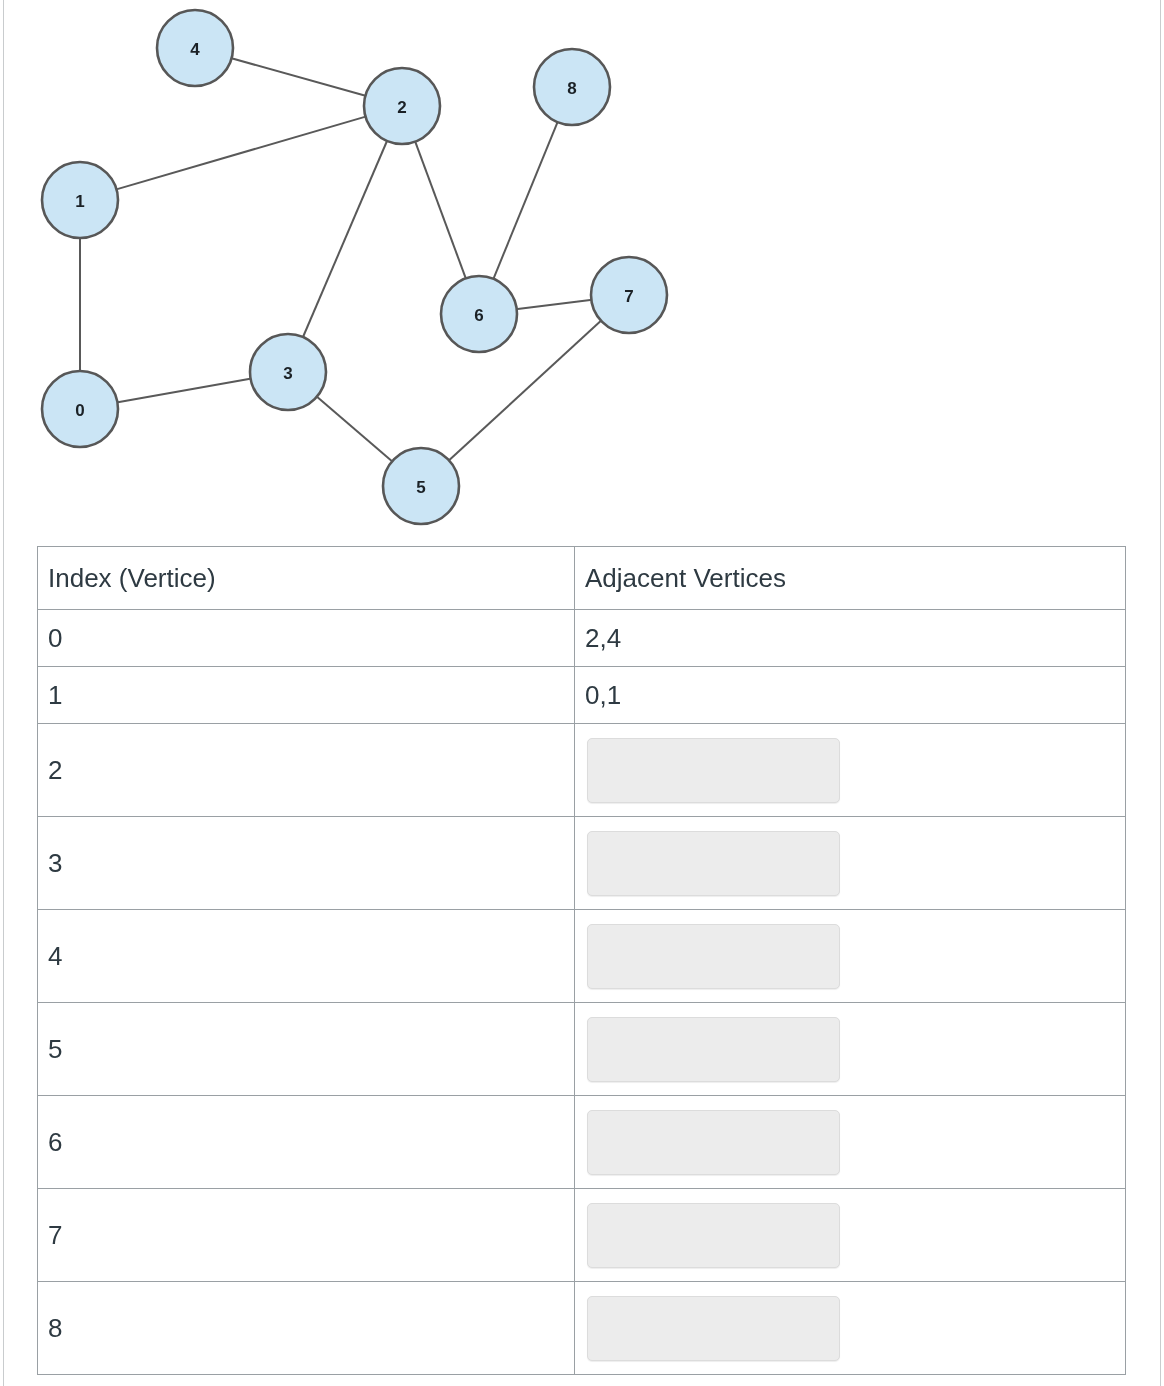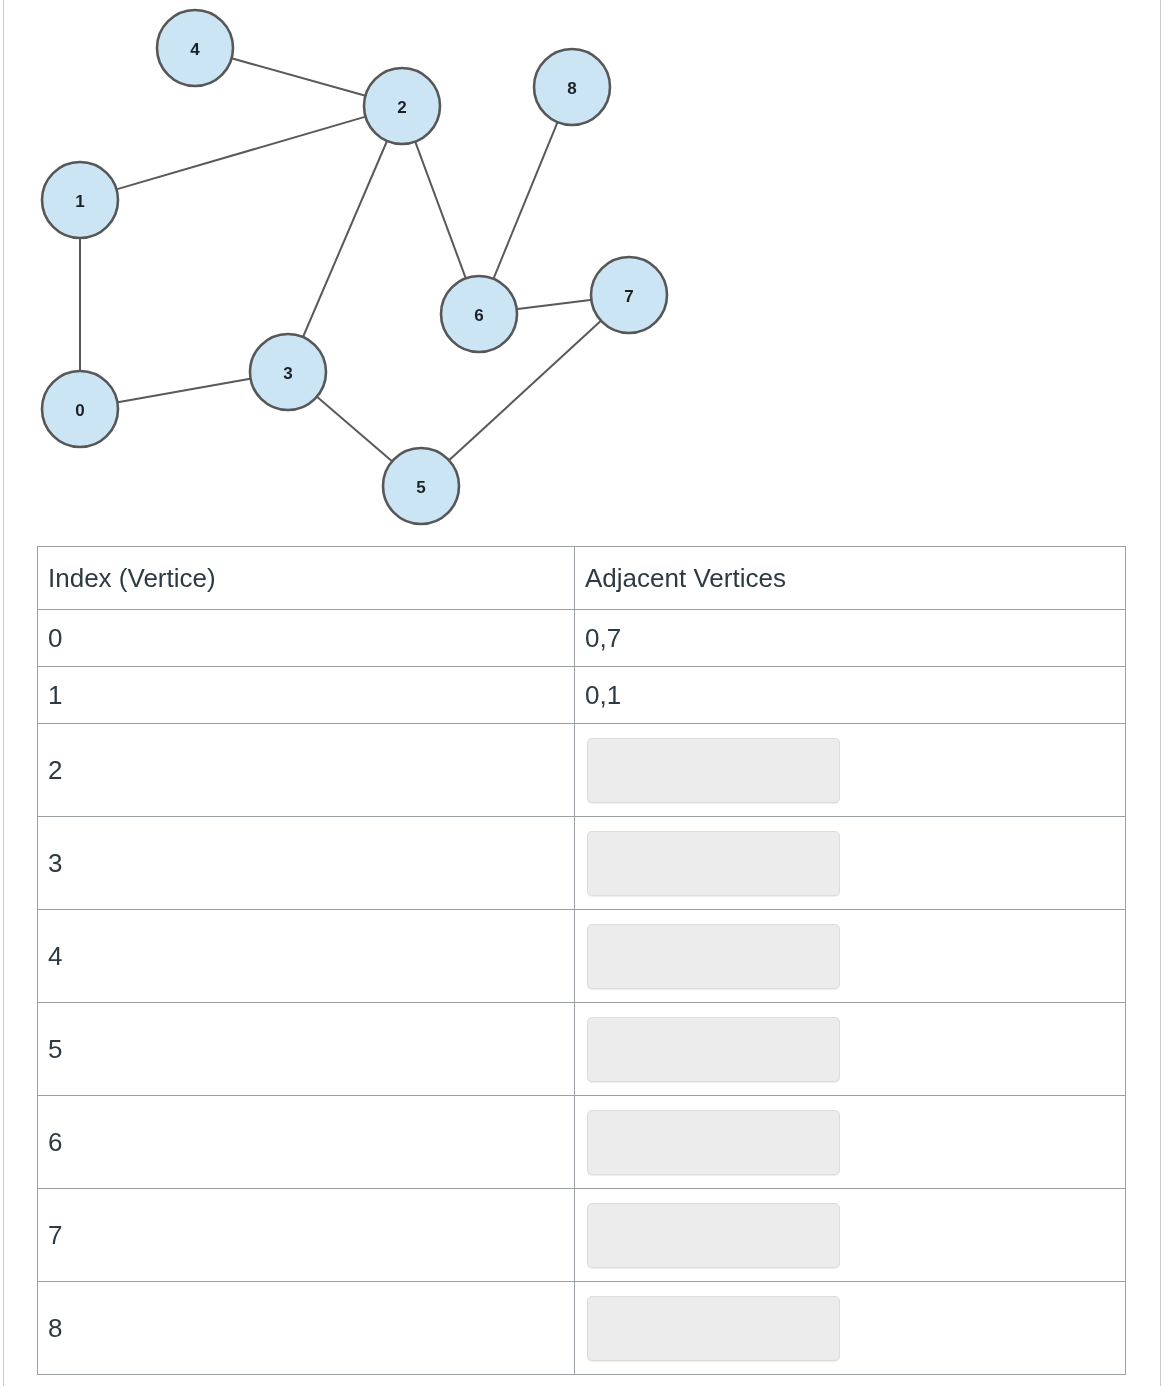--- a/index.html
+++ b/index.html
@@ -172,21 +172,21 @@
   </colgroup>
   <thead>
     <tr>
       <th>Index (Vertice)</th>
       <th>Adjacent Vertices</th>
     </tr>
   </thead>
   <tbody id="table-body">
       <tr class="row-text">
         <td class="cell-index">0</td>
-        <td class="cell-adj">0,7</td>
+        <td class="cell-adj">2,4</td>
       </tr>
       <tr class="row-text">
         <td class="cell-index">1</td>
         <td class="cell-adj">0,1</td>
       </tr>
       <tr class="row-input">
         <td class="cell-index">2</td>
         <td class="cell-adj">
           <input type="text" class="answer-box" placeholder="" value="" style="">
         </td>

